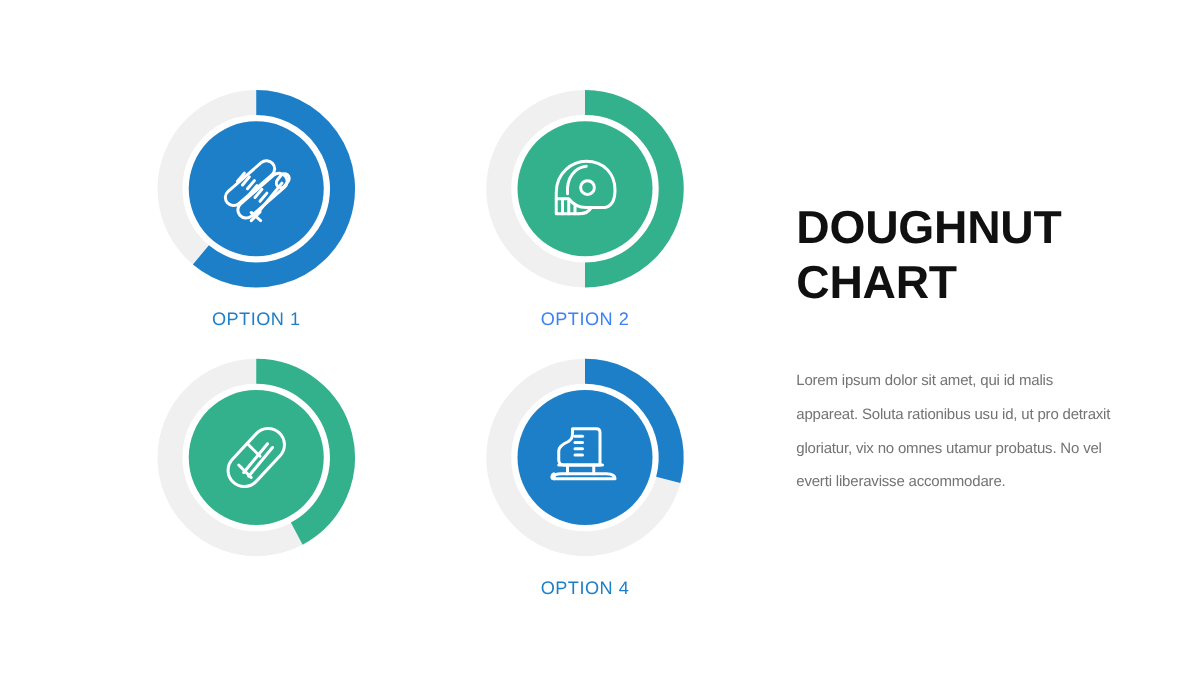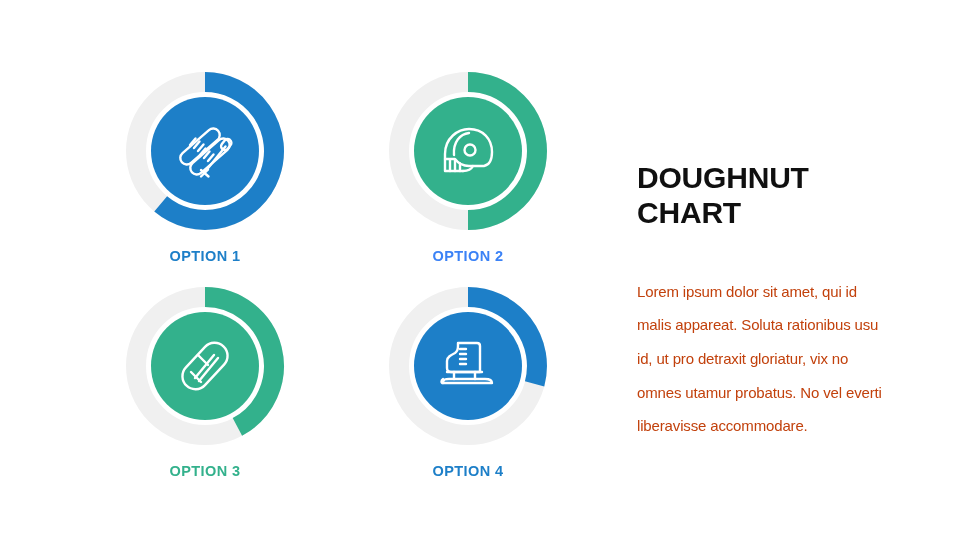--- a/index.html
+++ b/index.html
@@ -66,47 +66,47 @@
     justify-content: center;
   }
   .icon-disc svg {
     display: block;
   }
 
   .opt-label {
     margin-top: 16px;
     text-align: center;
     font-size: 14.5px;
-    font-weight: bold;
+    font-weight: normal;
     letter-spacing: 0.4px;
     font-family: "Liberation Sans", sans-serif;
   }
 
   
   .text-panel {
     position: absolute;
     left: 637px;
     top: 160px;
     width: 256px;
   }
   .headline {
-    font-size: 30px;
+    font-size: 37px;
     line-height: 1.18;
     font-weight: bold;
     color: #101010;
     letter-spacing: -0.2px;
     font-family: "Liberation Sans", sans-serif;
     margin: 0;
   }
   .body-copy {
     margin: 0;
     margin-top: 44px;
-    font-size: 15px;
+    font-size: 12px;
     line-height: 2.24;
-    color: #c2410c;
+    color: #737373;
     font-family: "Liberation Sans", sans-serif;
     letter-spacing: -0.15px;
   }
 </style>
 </head>
 <body>
 
 <div class="slide">
 
   <div class="charts-area">
@@ -198,21 +198,20 @@
               <path d="M 28 24 L 38 34"></path>
 
               <path d="M 21 41 L 31 51"></path>
 
               <path d="M 25 47 L 44 24"></path>
               <path d="M 29 50 L 48 27"></path>
             </g>
           </svg>
         </div>
       </div>
-      <div class="opt-label" style="color:#33b18c;">OPTION 3</div>
     </div>
 
     <div class="chart-cell cell-3">
       <div class="donut-wrap">
         <svg class="donut-svg" viewBox="0 0 162 162">
           <circle cx="81" cy="81" r="69" fill="none" stroke="#f0f0f0" stroke-width="20"></circle>
 
           <path d="M 81 12 A 69 69 0 0 1 147.6 98.9" fill="none" stroke="#1d7fc8" stroke-width="20"></path>
         </svg>
         <div class="icon-disc" style="background:#1d7fc8;">

